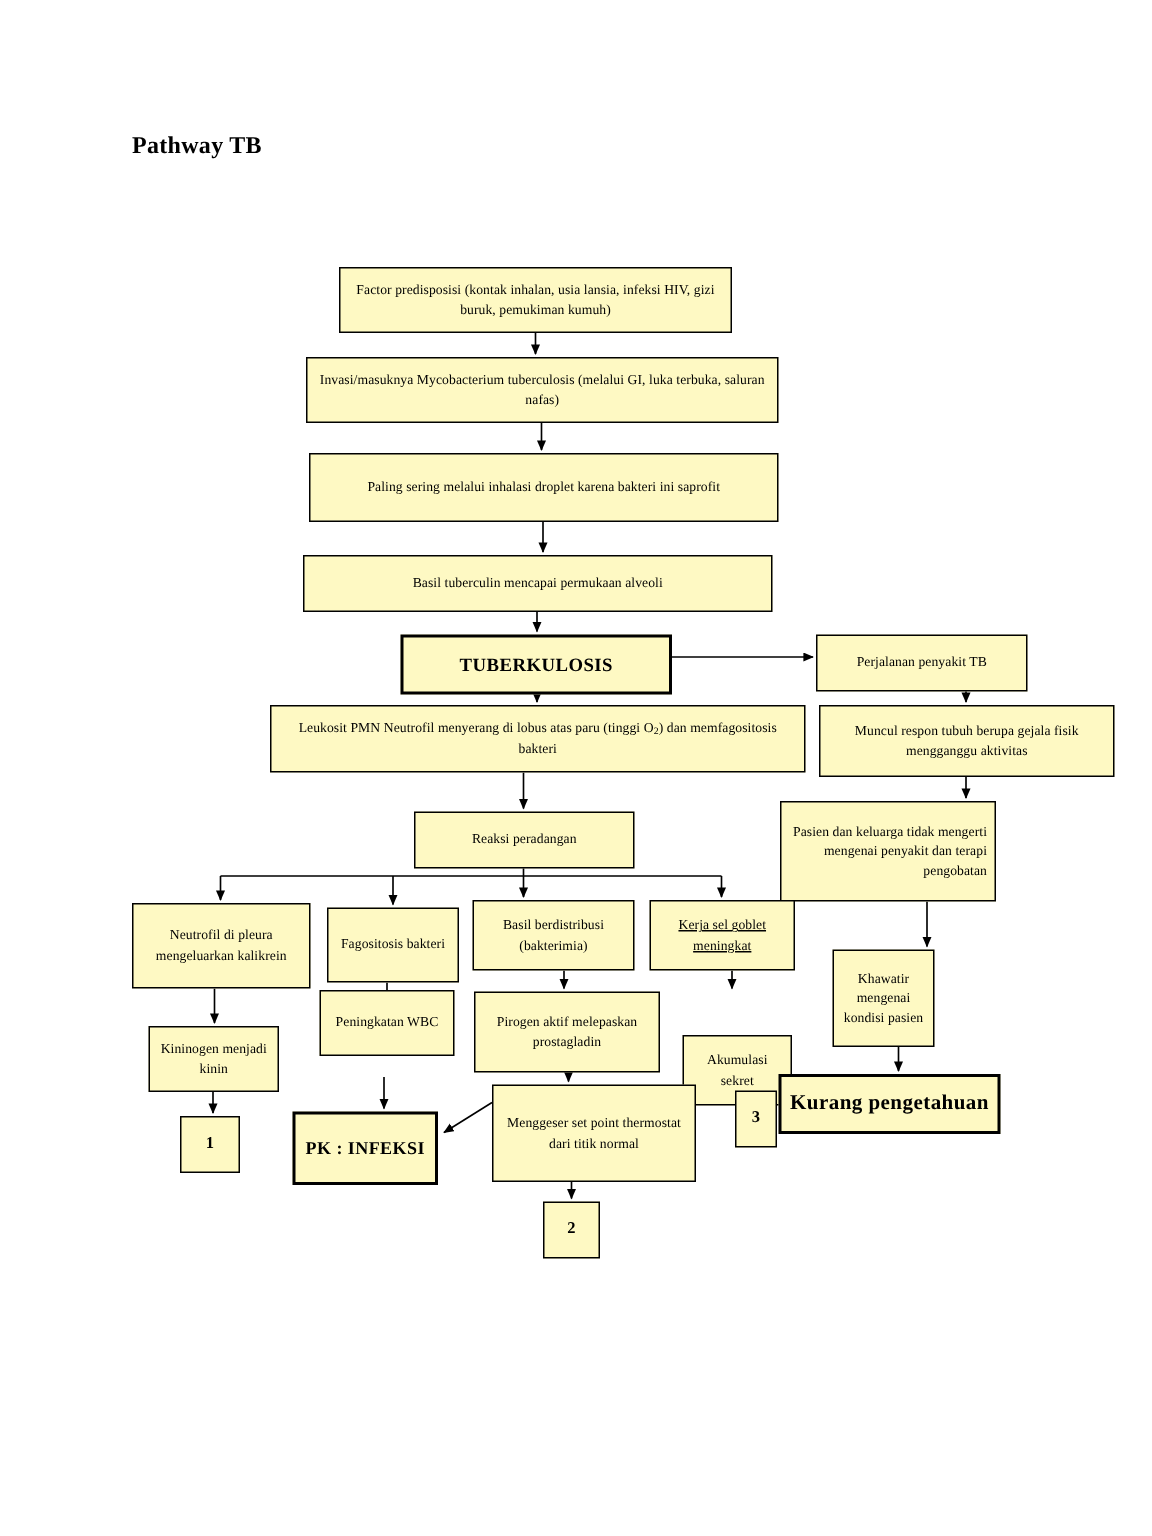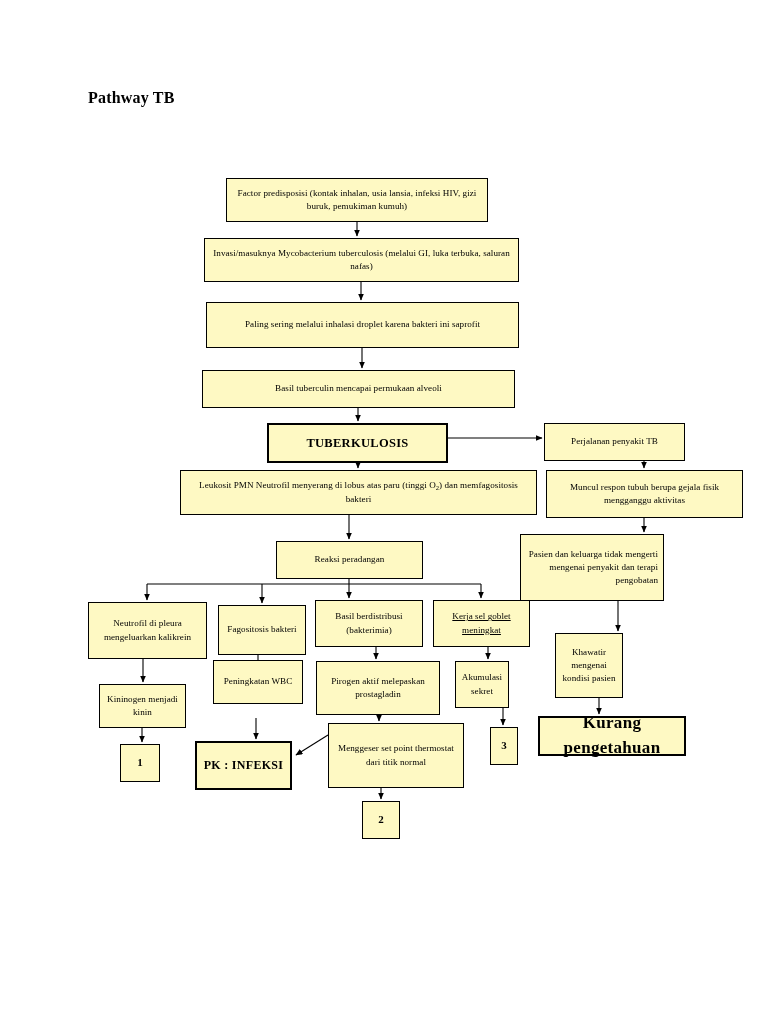--- a/index.html
+++ b/index.html
@@ -182,33 +182,33 @@
   </div>
 
   <div class="node" style="left:555px;top:633px;width:68px;height:65px;">
     <span class="inner">Khawatir mengenai kondisi pasien</span>
   </div>
 
   <div class="node" style="left:316px;top:661px;width:124px;height:54px;">
     <span class="inner">Pirogen aktif melepaskan prostagladin</span>
   </div>
 
-  <div class="node" style="left:455px;top:661px;width:54px;height:47px;">
+  <div class="node" style="left:455px;top:690px;width:73px;height:47px;">
     <span class="inner">Akumulasi sekret</span>
   </div>
 
   <div class="node" style="left:213px;top:660px;width:90px;height:44px;">
     <span class="inner">Peningkatan WBC</span>
   </div>
 
   <div class="node" style="left:99px;top:684px;width:87px;height:44px;">
     <span class="inner">Kininogen menjadi kinin</span>
   </div>
 
-  <div class="node bold thick" style="left:538px;top:716px;width:148px;height:30px;font-size:17px;">
+  <div class="node bold thick" style="left:519px;top:716px;width:148px;height:30px;font-size:14px;">
     <span class="inner">Kurang pengetahuan</span>
   </div>
 
   <div class="node numbox" style="left:490px;top:727px;width:28px;height:34px;">
     <span class="inner">3</span>
   </div>
 
   <div class="node" style="left:328px;top:723px;width:136px;height:65px;">
     <span class="inner">Menggeser set point thermostat dari titik normal</span>
   </div>

